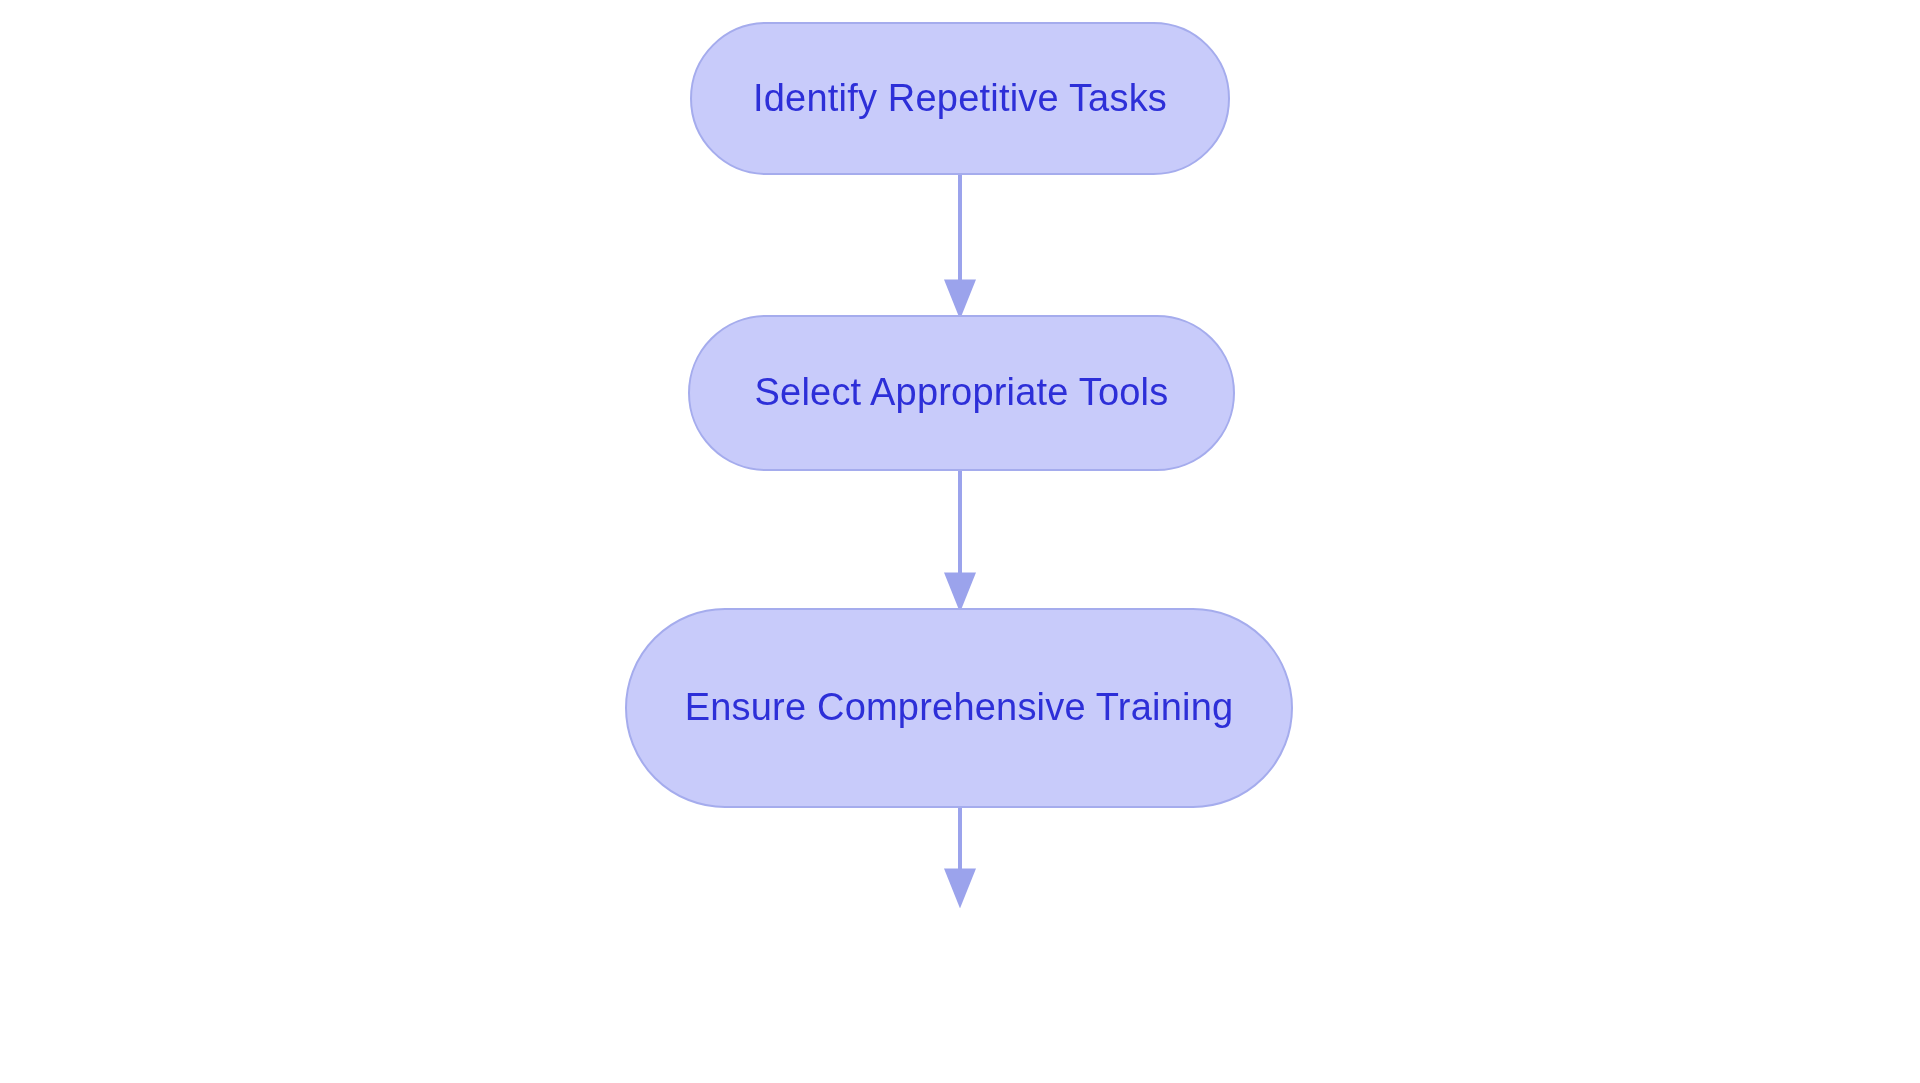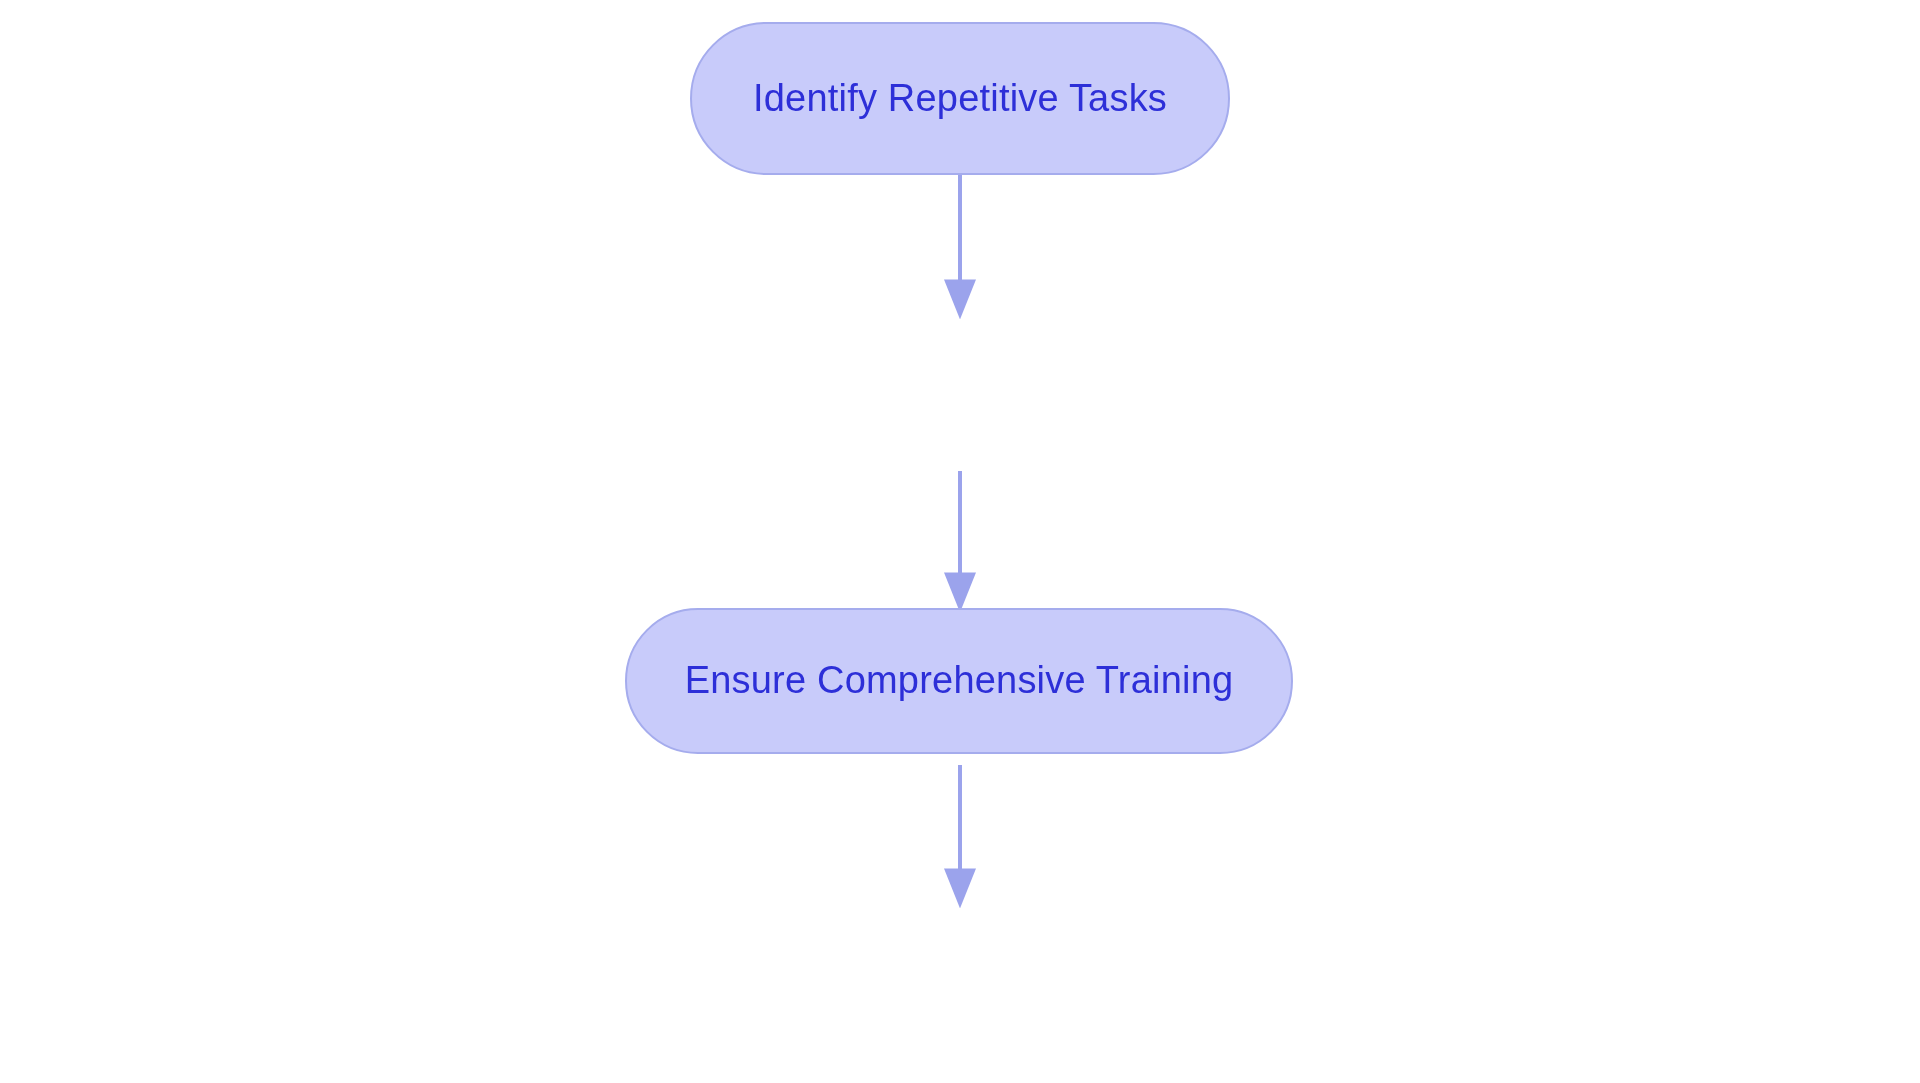--- a/index.html
+++ b/index.html
@@ -49,21 +49,21 @@
     font-size: 38px;
     font-weight: 400;
     letter-spacing: 0.2px;
     line-height: 1.1;
     color: #2d2fd8;
   }
 
   
   #node-0 { left: 690px;  top: 22px;   width: 540px; height: 153px; }
   #node-1 { left: 688px;  top: 315px;  width: 547px; height: 156px; }
-  #node-2 { left: 625px;  top: 608px;  width: 668px; height: 146px; }
+  #node-2 { left: 625px;  top: 608px;  width: 668px; height: 200px; }
   #node-3 { left: 617px;  top: 903px;  width: 686px; height: 150px; }
 </style>
 </head>
 <body>
 
 <div id="flowchart-canvas">
 
   <svg class="edge-layer" viewBox="0 0 1920 1083" width="1920" height="1083" xmlns="http://www.w3.org/2000/svg">
     <defs>
       <marker id="arrowhead" markerWidth="10" markerHeight="8" refX="0.4" refY="4" orient="auto" markerUnits="strokeWidth">
@@ -75,19 +75,22 @@
 
     <line x1="960" y1="471" x2="960" y2="574" stroke="#9ba3ec" stroke-width="4" marker-end="url(#arrowhead)"></line>
 
     <line x1="960" y1="765" x2="960" y2="870" stroke="#9ba3ec" stroke-width="4" marker-end="url(#arrowhead)"></line>
   </svg>
 
   <div class="node" id="node-0">
     <span class="node-label">Identify Repetitive Tasks</span>
   </div>
 
+  <div class="node" id="node-1">
+    <span class="node-label">Select Appropriate Tools</span>
+  </div>
 
   <div class="node" id="node-2">
     <span class="node-label">Ensure Comprehensive Training</span>
   </div>
 
 
 </div>
 
 </body></html>

